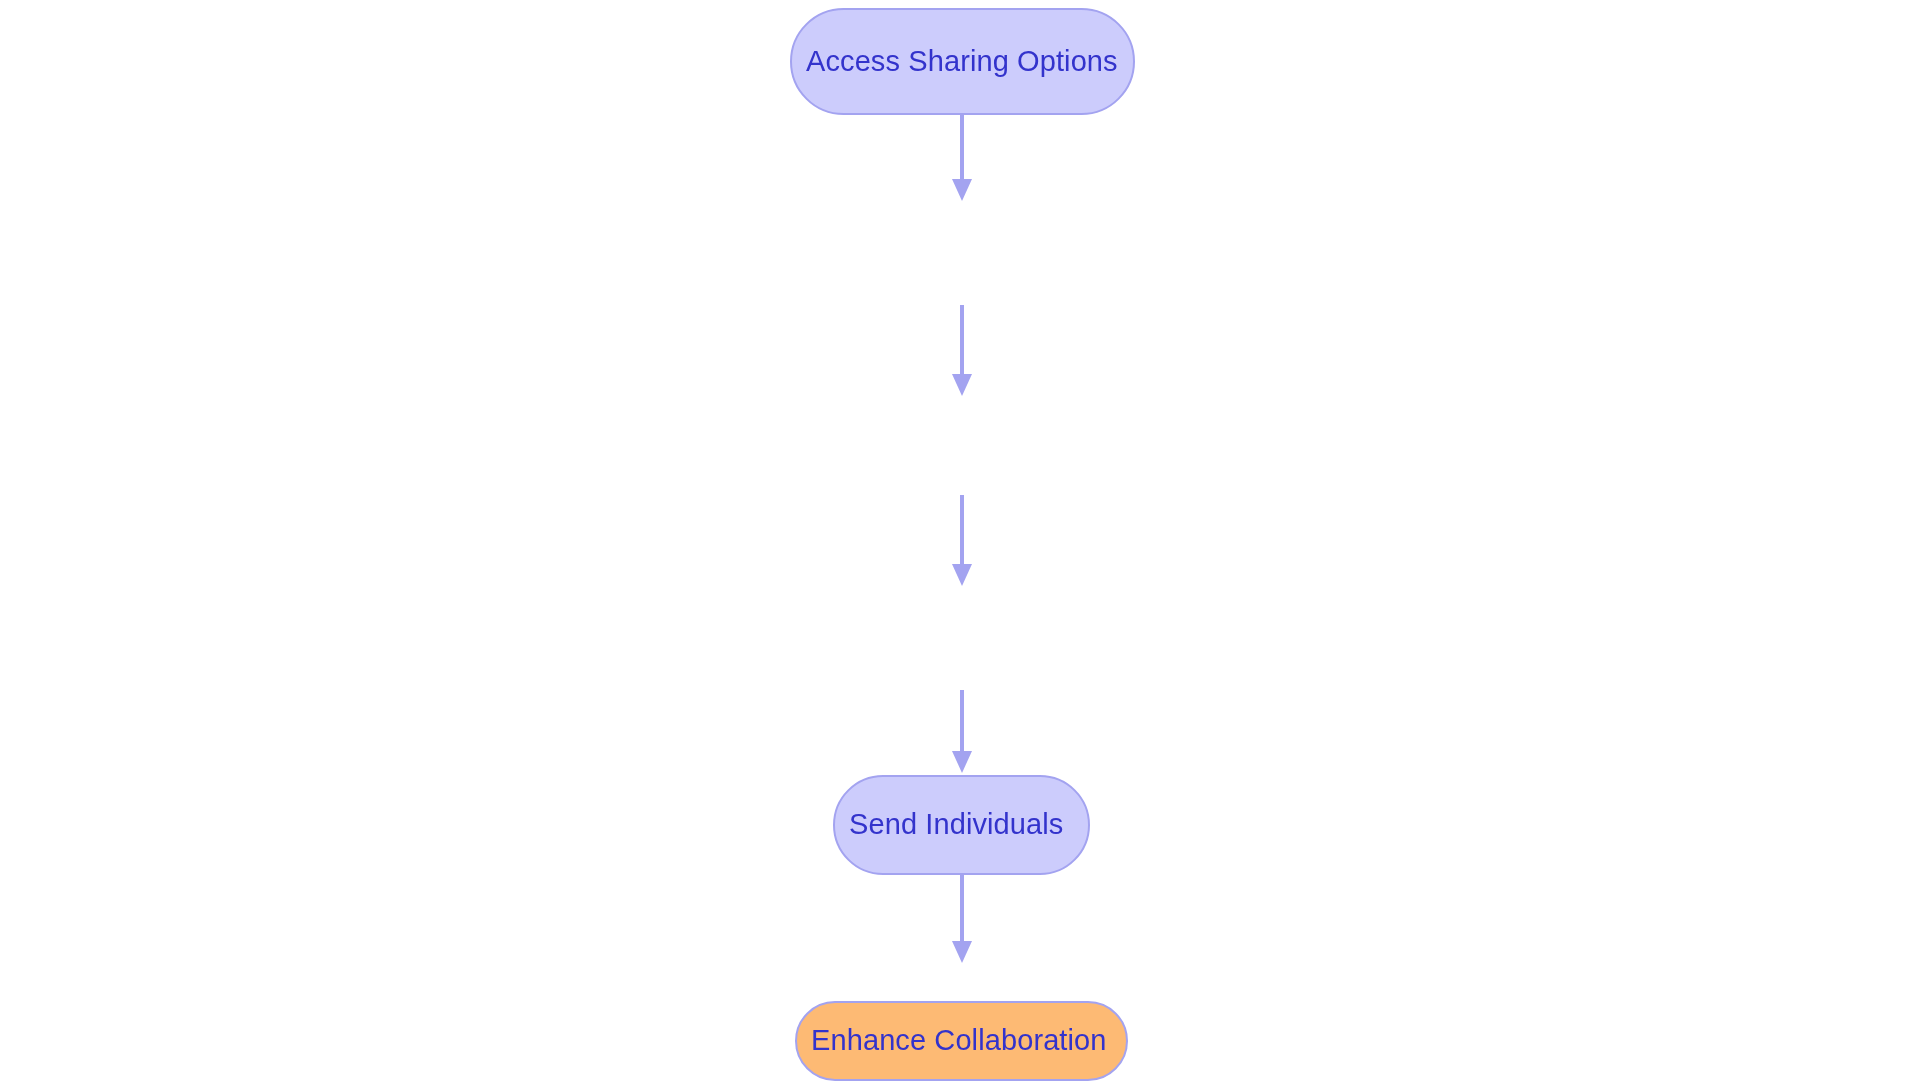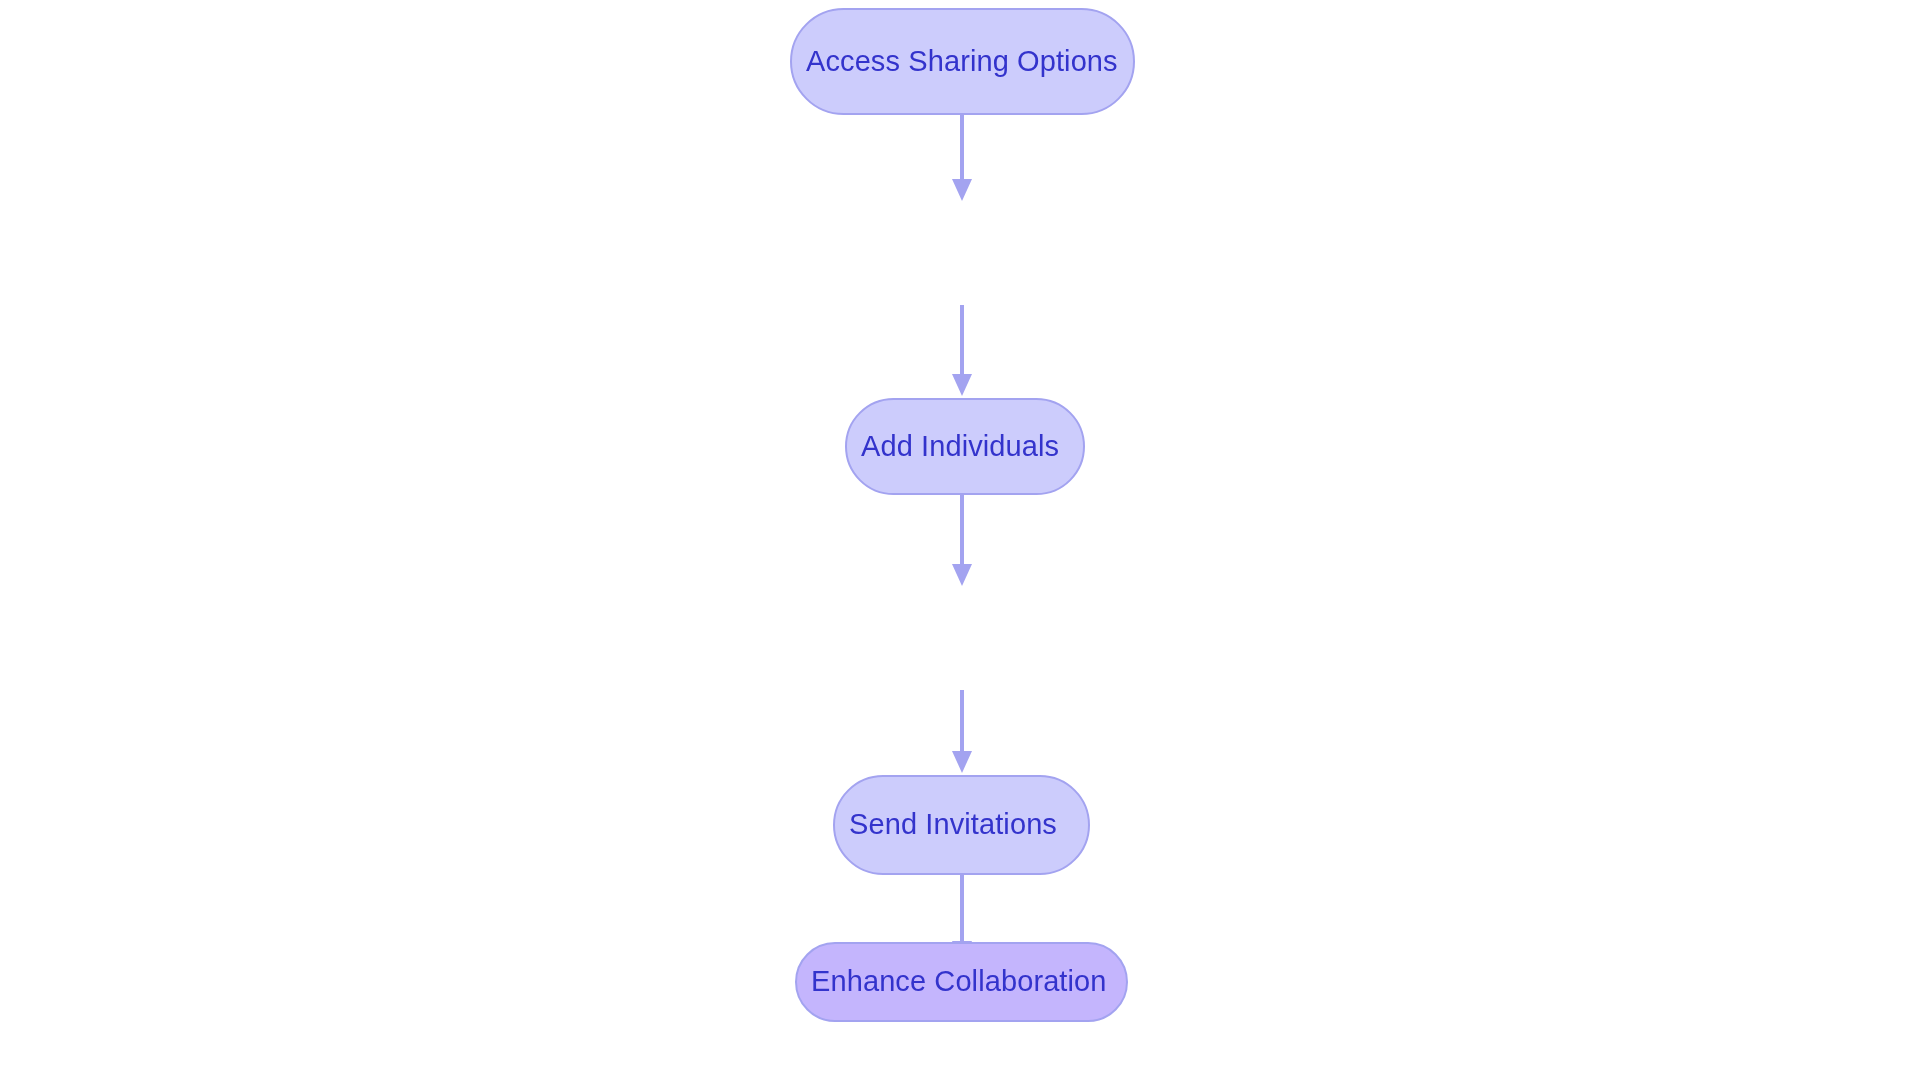--- a/index.html
+++ b/index.html
@@ -73,26 +73,23 @@
         <line x1="962" y1="875" x2="962" y2="941" stroke="#a3a3f0" stroke-width="4"></line>
         <polygon points="952,941 972,941 962,963" fill="#a3a3f0"></polygon>
       </g>
   </svg>
 
   <div class="flow-node" style="left: 790px; top: 8px; width: 345px; height: 107px; background: rgb(204, 204, 252); border-color: rgb(163, 163, 240); color: rgb(51, 51, 204);">
     <span class="node-label">Access Sharing Options</span>
   </div>
 
 
-  <div class="flow-node" style="left: 845px; top: 398px; width: 240px; height: 97px; background: rgb(204, 204, 252); border-color: rgb(163, 163, 240); color: rgb(51, 51, 204);">
-    <span class="node-label">Add Individuals</span>
-  </div>
 
 
   <div class="flow-node" style="left: 833px; top: 775px; width: 257px; height: 100px; background: rgb(204, 204, 252); border-color: rgb(163, 163, 240); color: rgb(51, 51, 204);">
-    <span class="node-label">Send Invitations</span>
+    <span class="node-label">Send Individuals</span>
   </div>
 
-  <div class="flow-node" style="left: 795px; top: 942px; width: 333px; height: 80px; background: #c4b5fd; border-color: rgb(163, 163, 240); color: rgb(51, 51, 204);">
+  <div class="flow-node" style="left: 795px; top: 1001px; width: 333px; height: 80px; background: #fdba74; border-color: rgb(163, 163, 240); color: rgb(51, 51, 204);">
     <span class="node-label">Enhance Collaboration</span>
   </div>
 
 </div>
 
 </body></html>

